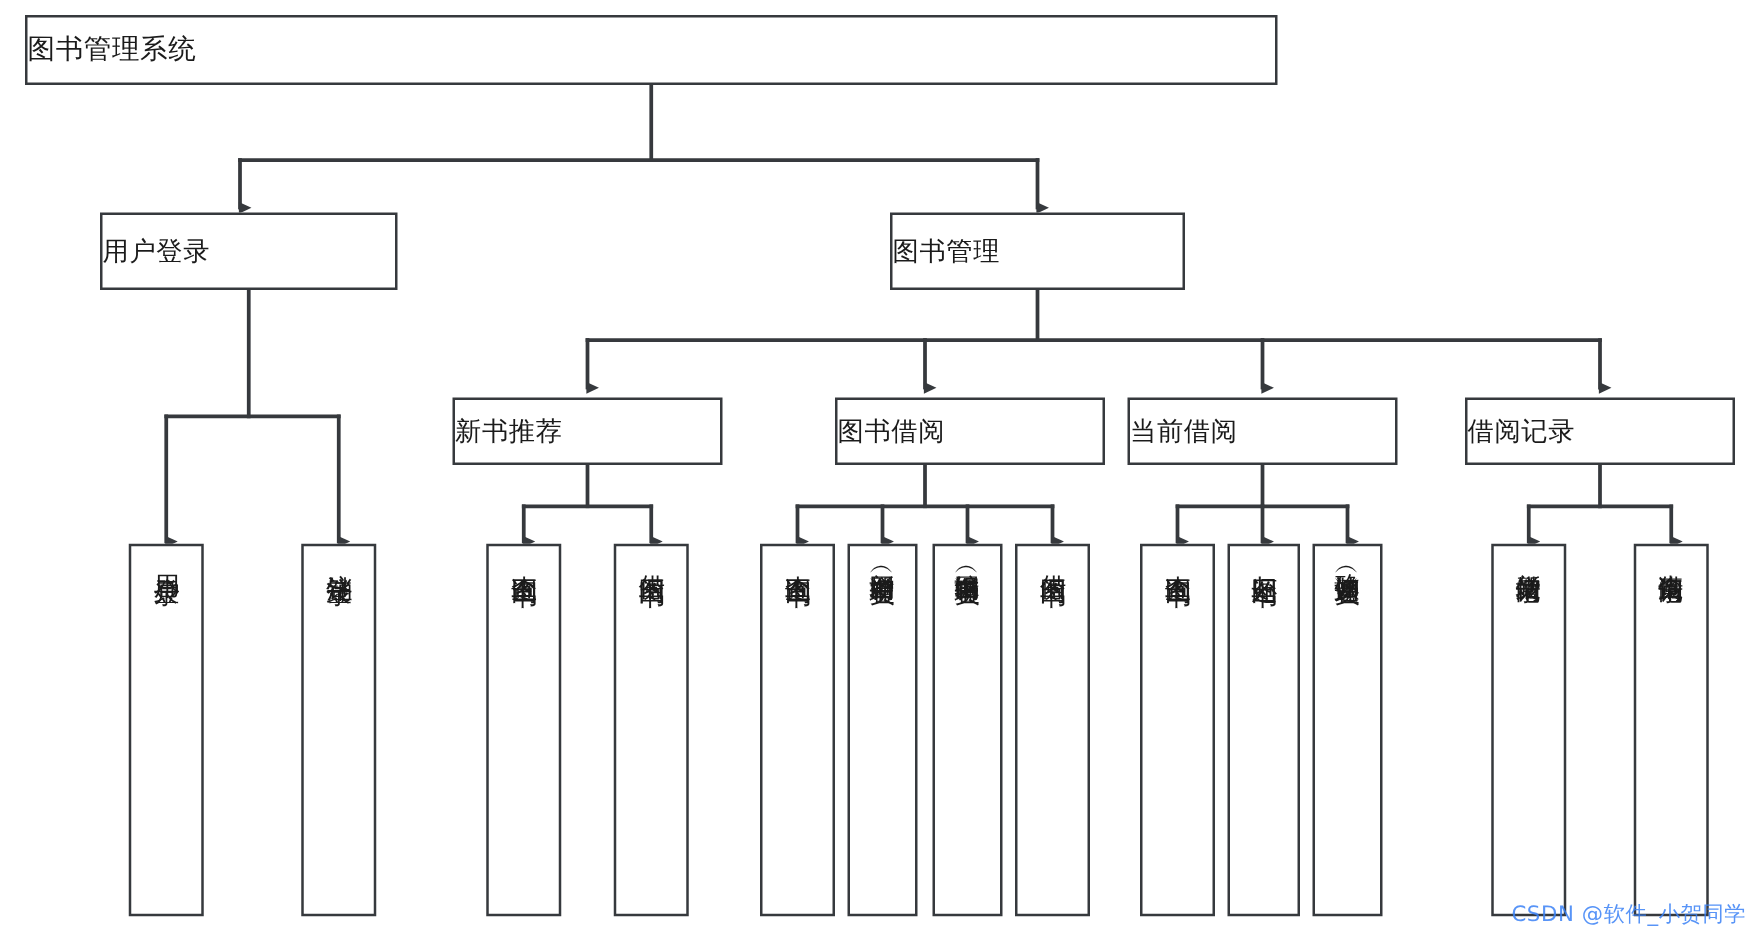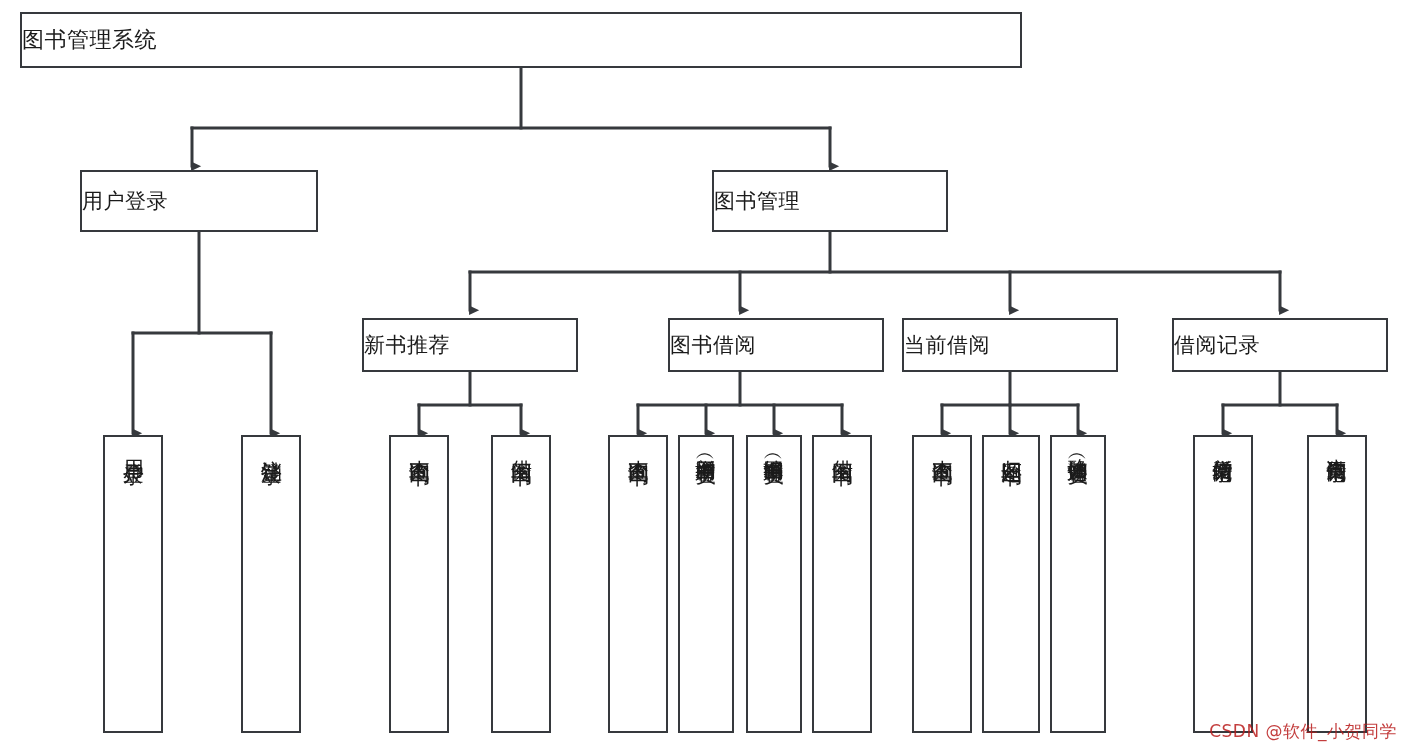--- a/index.html
+++ b/index.html
@@ -65,21 +65,21 @@
   }
   .node.vert.tall .label {
     font-size: 20px;
     letter-spacing: 1px;
   }
   .watermark {
     position: absolute;
     right: 8px;
     bottom: 4px;
     font-size: 17px;
-    color: #b91c1c;
+    color: #3b82f6;
     letter-spacing: 0.5px;
     white-space: nowrap;
     opacity: 0.85;
   }
 </style>
 </head>
 <body>
 
 <div id="canvas">
 

